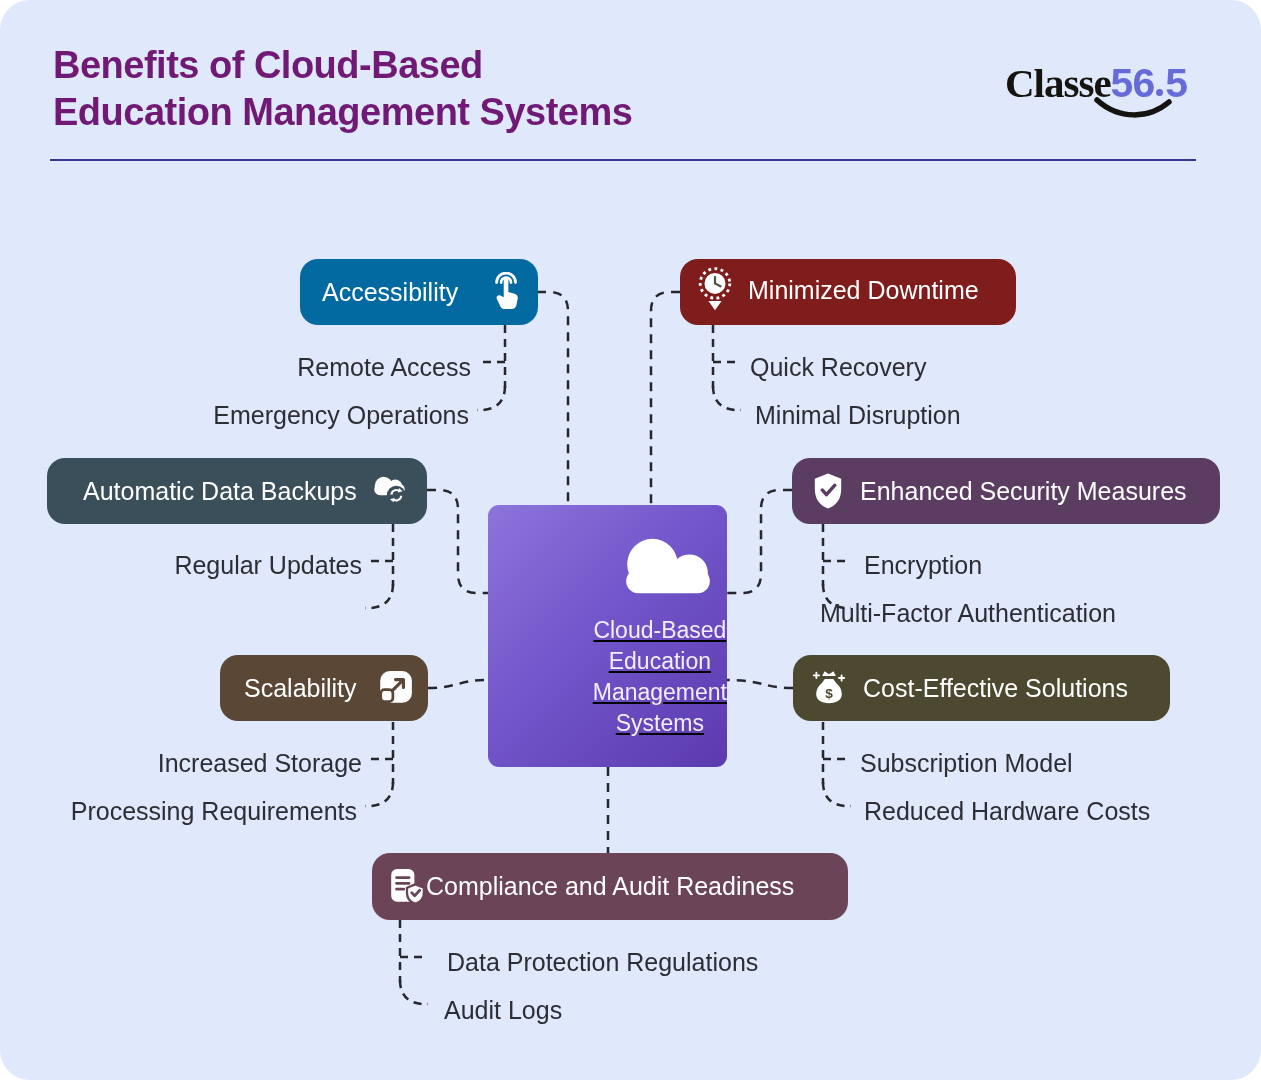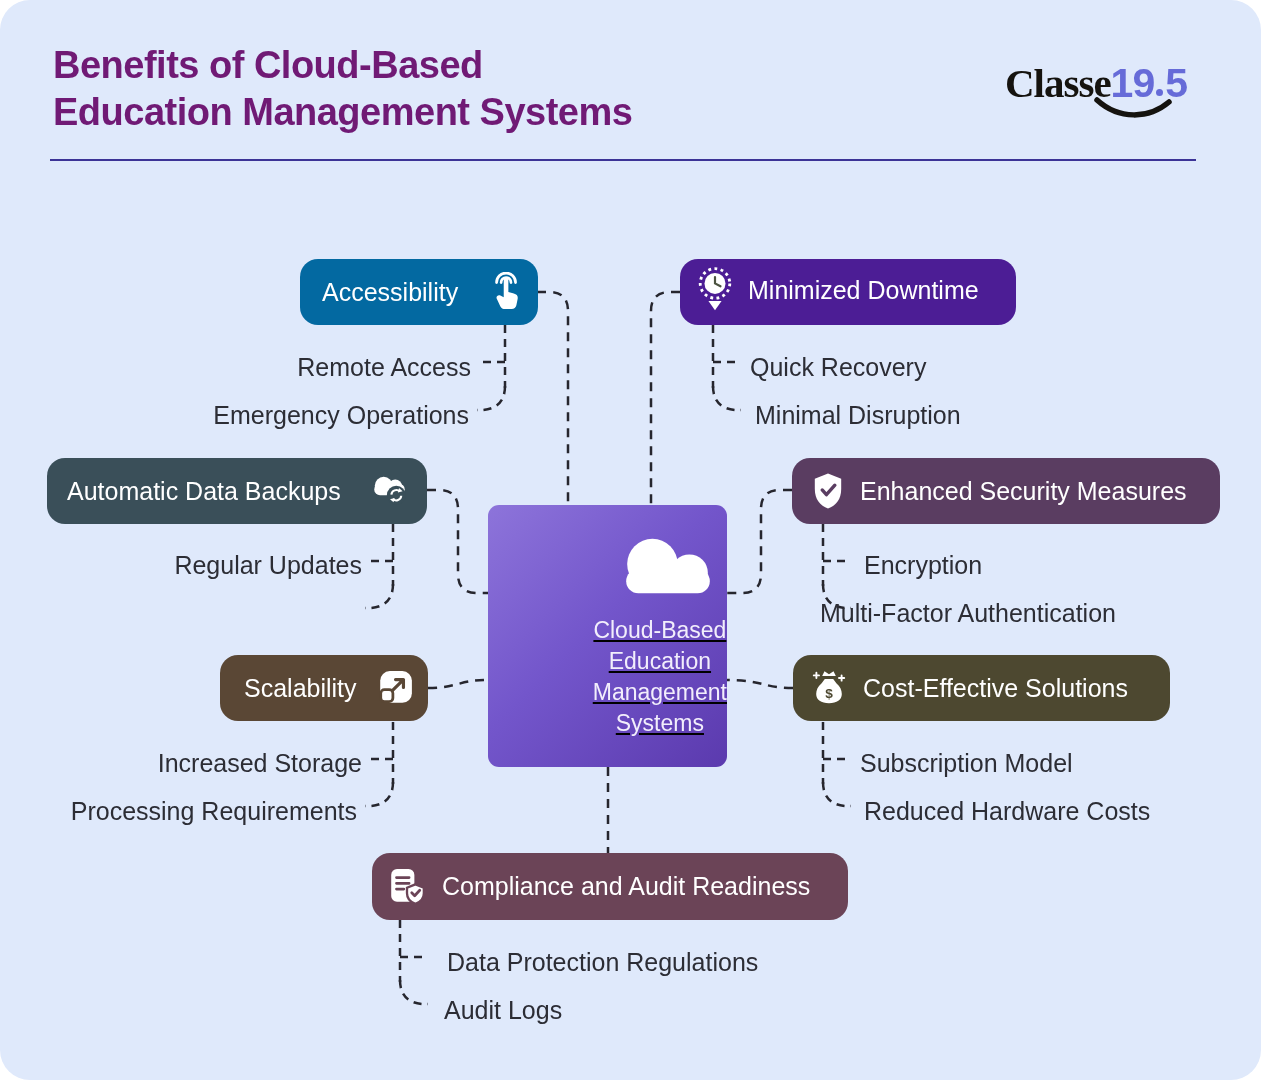--- a/index.html
+++ b/index.html
@@ -72,21 +72,21 @@
       <path d="M400,957 H428"></path>
       <path d="M400,980 q0,22 22,24 h6"></path>
     </g>
   </svg>
 
   <h1 class="title"><span>Benefits of Cloud-Based</span><br><span>Education Management Systems</span></h1>
   <div class="divider"></div>
 
   <div class="logo">
     <span class="logo-black">Classe</span>
-      <span class="logo-accent">19</span>
+      <span class="logo-accent">56</span>
       <span class="logo-dot"></span>
       <span class="logo-accent">5</span>
     <svg class="logo-smile" width="80" height="26">
       <path d="M4,4 C26,24 56,23 76,6" fill="none" stroke="#15130f" stroke-width="5.5" stroke-linecap="round"></path>
     </svg>
   </div>
 
   <div class="center-node">
     <svg width="118" height="70" viewBox="0 0 120 72">
       <g fill="#ffffff">
@@ -105,31 +105,31 @@
 
   <div class="node" style="left: 300px; top: 259px; width: 238px; padding: 0px 16px 0px 22px; justify-content: space-between; background: #0369a1; --c: #4a3e6e;">
     <span class="nlabel">Accessibility</span>
     <svg width="34" height="40" viewBox="0 0 32 38">
       <path d="M8,10 A9,9 0 0 1 26,10" fill="none" stroke="#fff" stroke-width="2.6" stroke-linecap="round"></path>
       <path d="M12.3,10 A4.7,4.7 0 0 1 21.7,10" fill="none" stroke="#fff" stroke-width="2.6" stroke-linecap="round"></path>
       <path d="M14.8,7.5 c0,-2.4 4.4,-2.4 4.4,0 v11.5 l5.2,1.4 c3,0.8 4.1,2.6 3.6,5.2 l-1.2,6 c-0.5,2.3 -2.1,3.6 -4.5,3.6 h-6.2 c-2.1,0 -3.7,-0.9 -4.6,-2.7 l-3.3,-7 c-1.1,-2.3 1.3,-4.2 3.4,-3.1 l3.2,1.6 z" fill="#fff"></path>
     </svg>
   </div>
 
-  <div class="node" style="left: 680px; top: 259px; width: 336px; padding: 0px 18px 4px 16px; gap: 14px; background: #4c1d95; --c: #4c5340;">
+  <div class="node" style="left: 680px; top: 259px; width: 336px; padding: 0px 18px 4px 16px; gap: 14px; background: #7f1d1d; --c: #4c5340;">
     <svg width="38" height="46" viewBox="0 0 34 42">
       <circle cx="17" cy="15" r="13.5" fill="none" stroke="#fff" stroke-width="2.6" stroke-dasharray="2.6 3.1"></circle>
       <circle cx="17" cy="15" r="9.6" fill="#fff"></circle>
       <path d="M17,9.2 V15 L22,17.6" fill="none" stroke="var(--c,#4c5340)" stroke-width="2" stroke-linecap="round"></path>
       <path d="M11,31 h12 l-6,8.5 z" fill="#fff"></path>
     </svg>
     <span class="nlabel">Minimized Downtime</span>
   </div>
 
-  <div class="node" style="left: 47px; top: 458px; width: 380px; padding: 0px 16px 0px 20px; justify-content: space-between; background: rgb(58, 79, 89); --c: #3a4f59;">
+  <div class="node" style="left: 47px; top: 458px; width: 380px; padding: 0px 16px 0px 36px; justify-content: space-between; background: rgb(58, 79, 89); --c: #3a4f59;">
     <span class="nlabel">Automatic Data Backups</span>
     <svg width="42" height="34" viewBox="0 0 40 32">
       <g fill="#fff">
         <circle cx="14" cy="11" r="8.5"></circle>
         <circle cx="25" cy="11.5" r="6.5"></circle>
         <rect x="5" y="9" width="29" height="11" rx="5.5"></rect>
       </g>
       <circle cx="26" cy="20" r="9" fill="var(--c,#3a4f59)"></circle>
       <path d="M21.3,19.5 a4.8,4.8 0 0 1 8,-3.2" fill="none" stroke="#fff" stroke-width="2"></path>
       <path d="M28.6,13.2 l3.4,3 -4.4,1.2 z" fill="#fff"></path>
@@ -159,21 +159,21 @@
     <svg width="36" height="42" viewBox="0 0 34 40">
       <path d="M10.5,8.5 l2.2,-4.5 4.3,2.8 4.3,-2.8 2.2,4.5 z" fill="#fff"></path>
       <path d="M13,11.5 h8 l3,4 c3.6,3 5.2,6.6 5.2,10.2 c0,5.6 -4.7,8.8 -12.2,8.8 s-12.2,-3.2 -12.2,-8.8 c0,-3.6 1.6,-7.2 5.2,-10.2 z" fill="#fff"></path>
       <text x="17" y="29.5" font-size="13" font-weight="bold" fill="var(--c,#4d4830)" text-anchor="middle" font-family="Liberation Sans, sans-serif">$</text>
       <path d="M2.5,8 h5 M5,5.5 v5" stroke="#fff" stroke-width="1.8" stroke-linecap="round"></path>
       <path d="M26.5,10.5 h5 M29,8 v5" stroke="#fff" stroke-width="1.8" stroke-linecap="round"></path>
     </svg>
     <span class="nlabel">Cost-Effective Solutions</span>
   </div>
 
-  <div class="node" style="left: 372px; top: 853px; width: 476px; height: 67px; padding: 0px 20px 0px 16px; gap: 16px; background: rgb(107, 68, 87); --c: #6b4457;">
+  <div class="node" style="left: 372px; top: 853px; width: 476px; height: 67px; padding: 0px 20px 0px 16px; background: rgb(107, 68, 87); --c: #6b4457;">
     <svg width="38" height="40" viewBox="0 0 36 38">
       <rect x="3" y="2" width="22" height="31" rx="5.5" fill="#fff"></rect>
       <path d="M8,10 h12 M8,15.5 h12 M8,21 h7" fill="none" stroke="var(--c,#6b4457)" stroke-width="2.6" stroke-linecap="round"></path>
       <path d="M26,16.5 l8,3.2 v5.3 c0,5.2 -3.2,8.4 -8,10 c-4.8,-1.6 -8,-4.8 -8,-10 v-5.3 z" fill="#fff" stroke="var(--c,#6b4457)" stroke-width="2.2"></path>
       <path d="M22.5,24.5 l2.8,2.8 l4.8,-5.2" fill="none" stroke="var(--c,#6b4457)" stroke-width="2.6" stroke-linecap="round" stroke-linejoin="round"></path>
     </svg>
     <span class="nlabel">Compliance and Audit Readiness</span>
   </div>
 
   <div class="leaf" style="right:790px;top:352px;">Remote Access</div>

